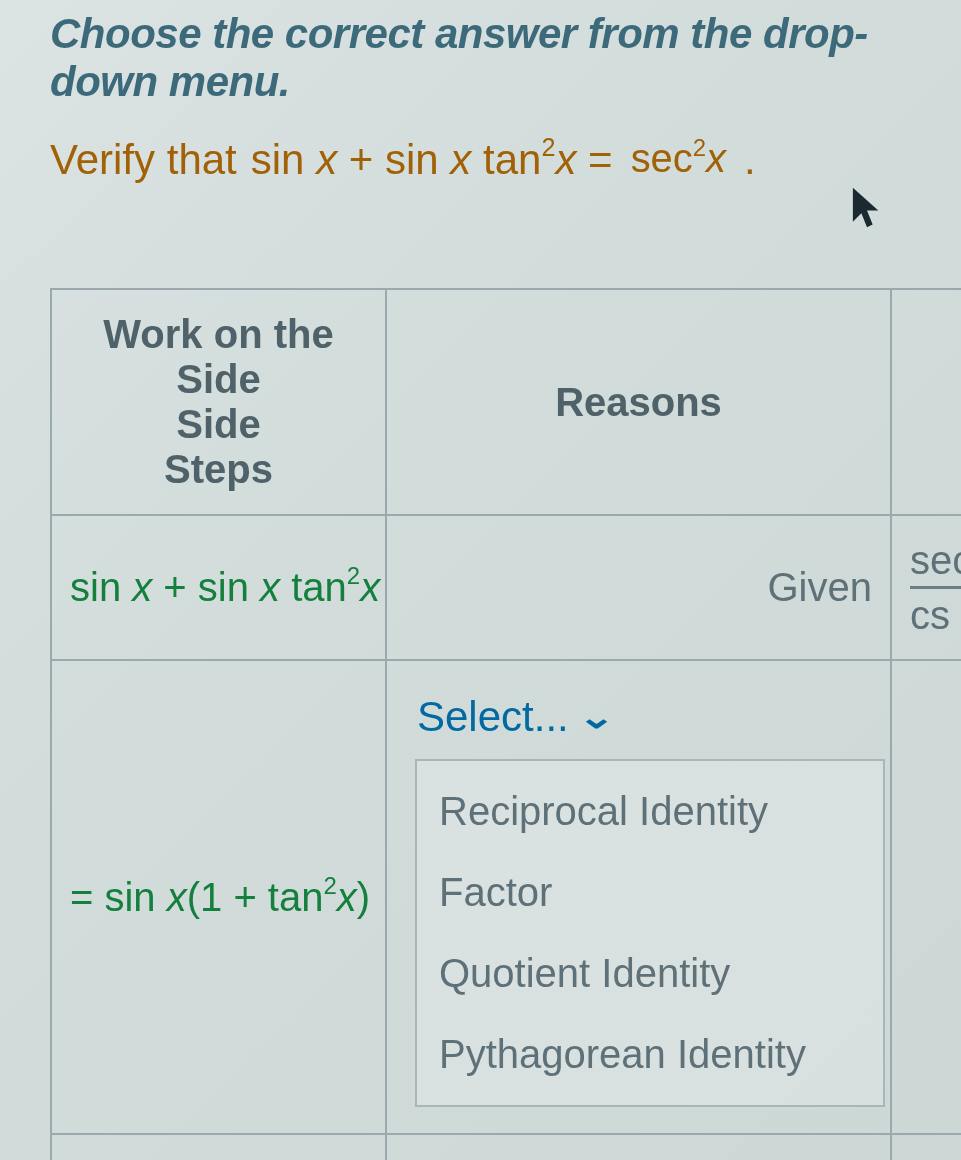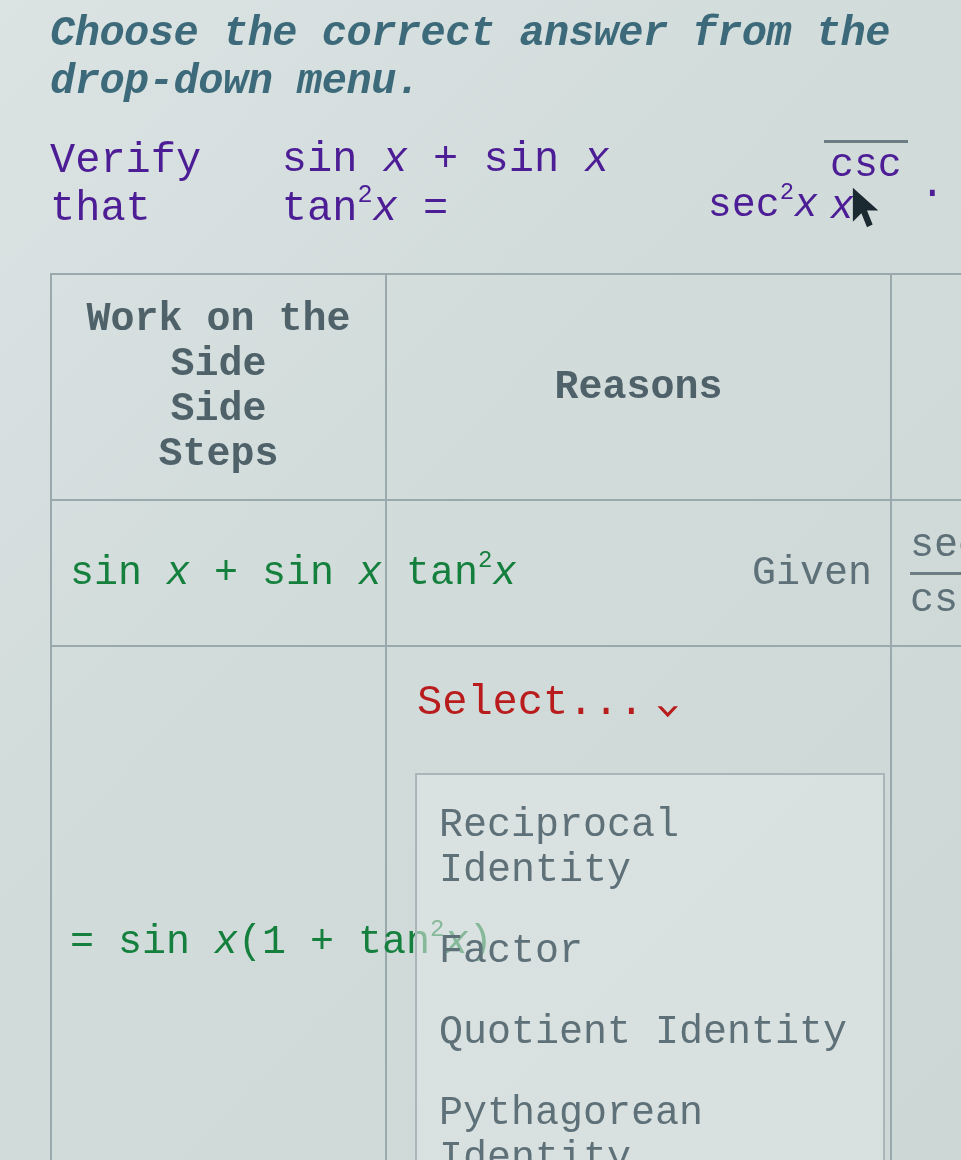--- a/index.html
+++ b/index.html
@@ -11,37 +11,36 @@
     overflow: hidden;
     font-family: "Segoe UI", Arial, sans-serif;
     background: linear-gradient(135deg, #dbe3e3 0%, #d2dcdb 40%, #cdd7d6 100%);
     color: #5a6d75;
   }
   .page {
     position: relative;
     width: 961px;
     height: 1160px;
     padding: 10px 16px 0 50px;
-    font-family: Liberation Mono, monospace;
   }
   .instruction {
     font-size: 42px;
     font-weight: 700;
     font-style: italic;
     color: #3d6a7a;
     margin: 0 0 30px 0;
     letter-spacing: -0.5px;
   }
   .equation-line {
     font-size: 42px;
-    color: #4c1d95;
+    color: #a16207;
     display: flex;
     align-items: center;
     gap: 6px;
-    margin-bottom: 40px;
+    margin-bottom: 104px;
   }
   .equation-line .verify { margin-right: 8px; }
   .mi { font-style: italic; }
   .sup {
     font-size: 0.6em;
     vertical-align: super;
     position: relative;
     top: -0.1em;
   }
   .frac {
@@ -102,38 +101,37 @@
     line-height: 1.1;
   }
   .rfrac .rnum { padding: 0 4px 4px 0; border-bottom: 3px solid #6c7d84; }
   .rfrac .rden { padding: 4px 4px 0 0; }
 
   
   .dd-cell { padding: 0 !important; vertical-align: top !important; }
   .dd-wrap { position: relative; padding: 26px 18px 26px 28px; }
   .dd-trigger {
     font-size: 42px;
-    color: #b91c1c;
+    color: #0369a1;
     display: flex;
     align-items: center;
     gap: 14px;
     padding: 6px 2px 18px 2px;
     cursor: pointer;
   }
   .dd-trigger .chev {
     font-size: 32px;
     font-weight: 700;
     transform: scaleX(1.4);
   }
   .dd-list {
     border: 2px solid #a9b5b8;
     background: rgba(225,232,232,0.55);
     padding: 10px 0;
     width: 470px;
-    margin-top: 28px;
   }
   .dd-item {
     font-size: 40px;
     color: #5e7078;
     padding: 18px 22px;
     cursor: pointer;
   }
 
   .eq-only {
     font-size: 44px;
@@ -146,21 +144,20 @@
 
 <div class="page">
 
   <div class="instruction">Choose the correct answer from the drop-down menu.</div>
 
   <div class="equation-line">
     <span class="verify">Verify that</span>
     <span>sin <span class="mi">x</span> + sin <span class="mi">x</span> tan<span class="sup">2</span><span class="mi">x</span> =</span>
     <span class="frac">
       <span class="num">sec<span class="sup">2</span><span class="mi">x</span></span>
-      <span class="den">csc <span class="mi">x</span></span>
     </span>
     <span>.</span>
   </div>
 
   <div class="cursor">
     <svg viewBox="0 0 24 34">
       <path d="M2 2 L2 26 L8 20 L12 30 L16 28 L12 18 L20 18 Z" fill="#1b2a30"></path>
     </svg>
   </div>
 

